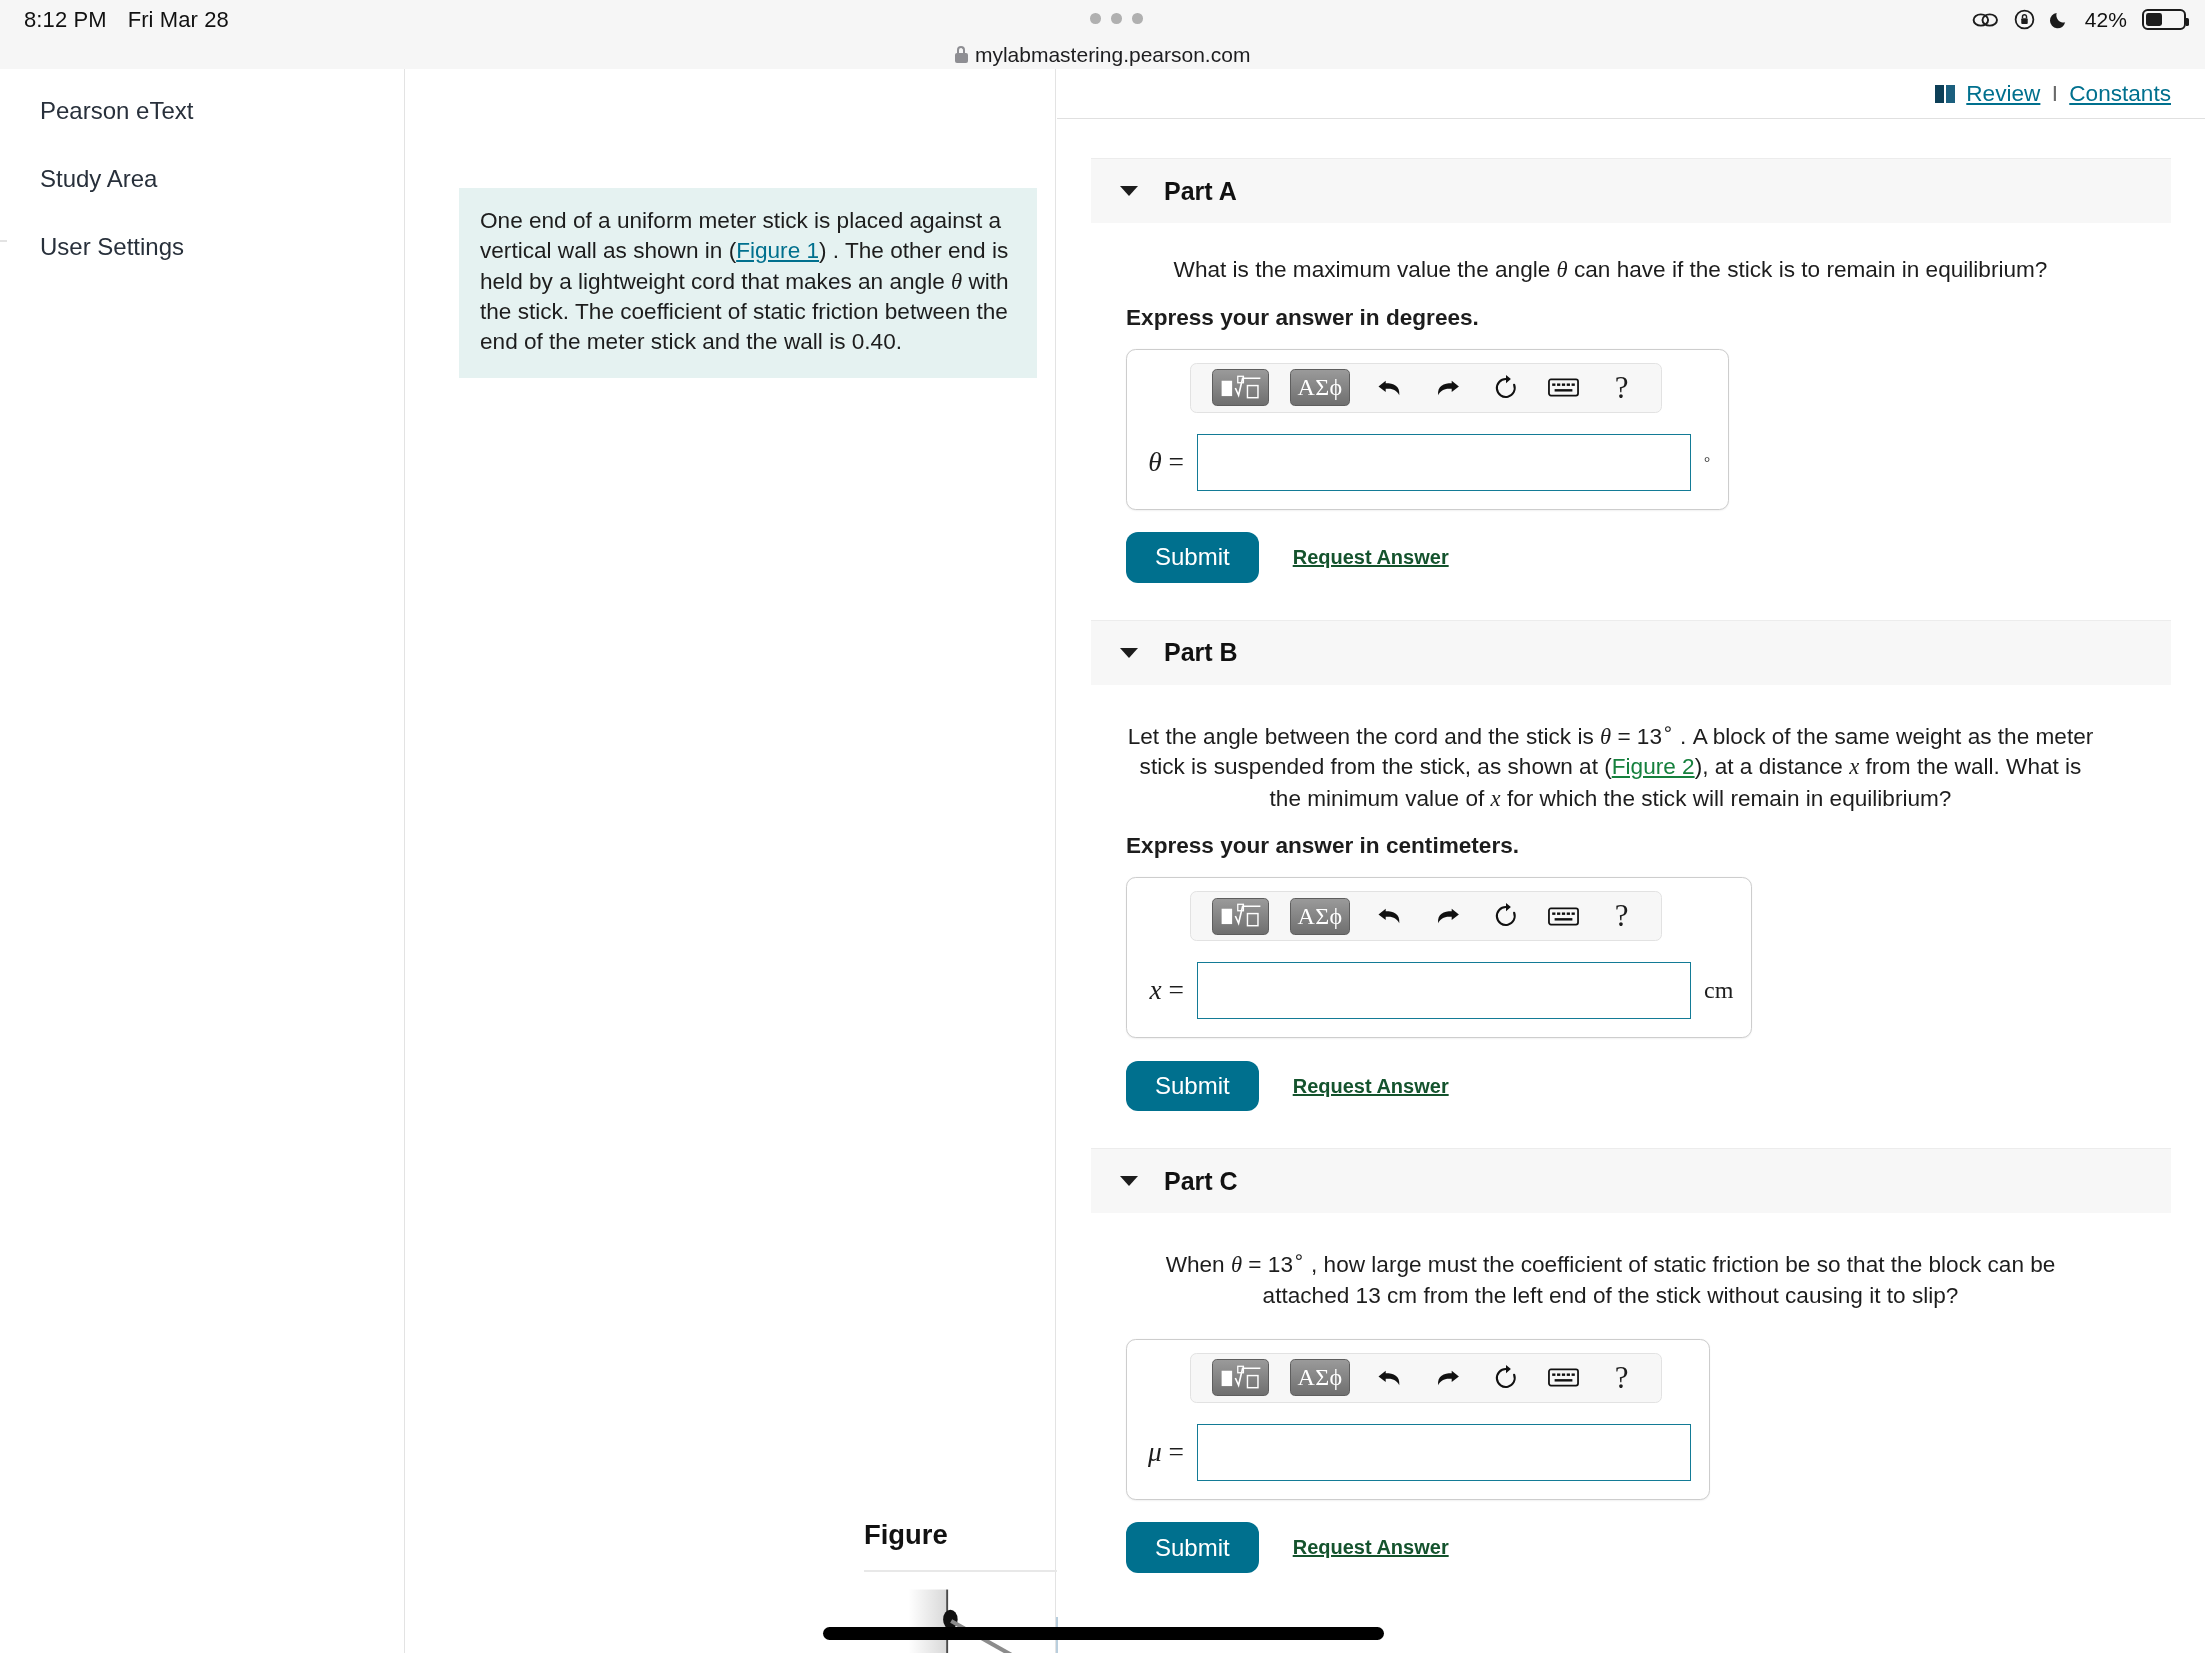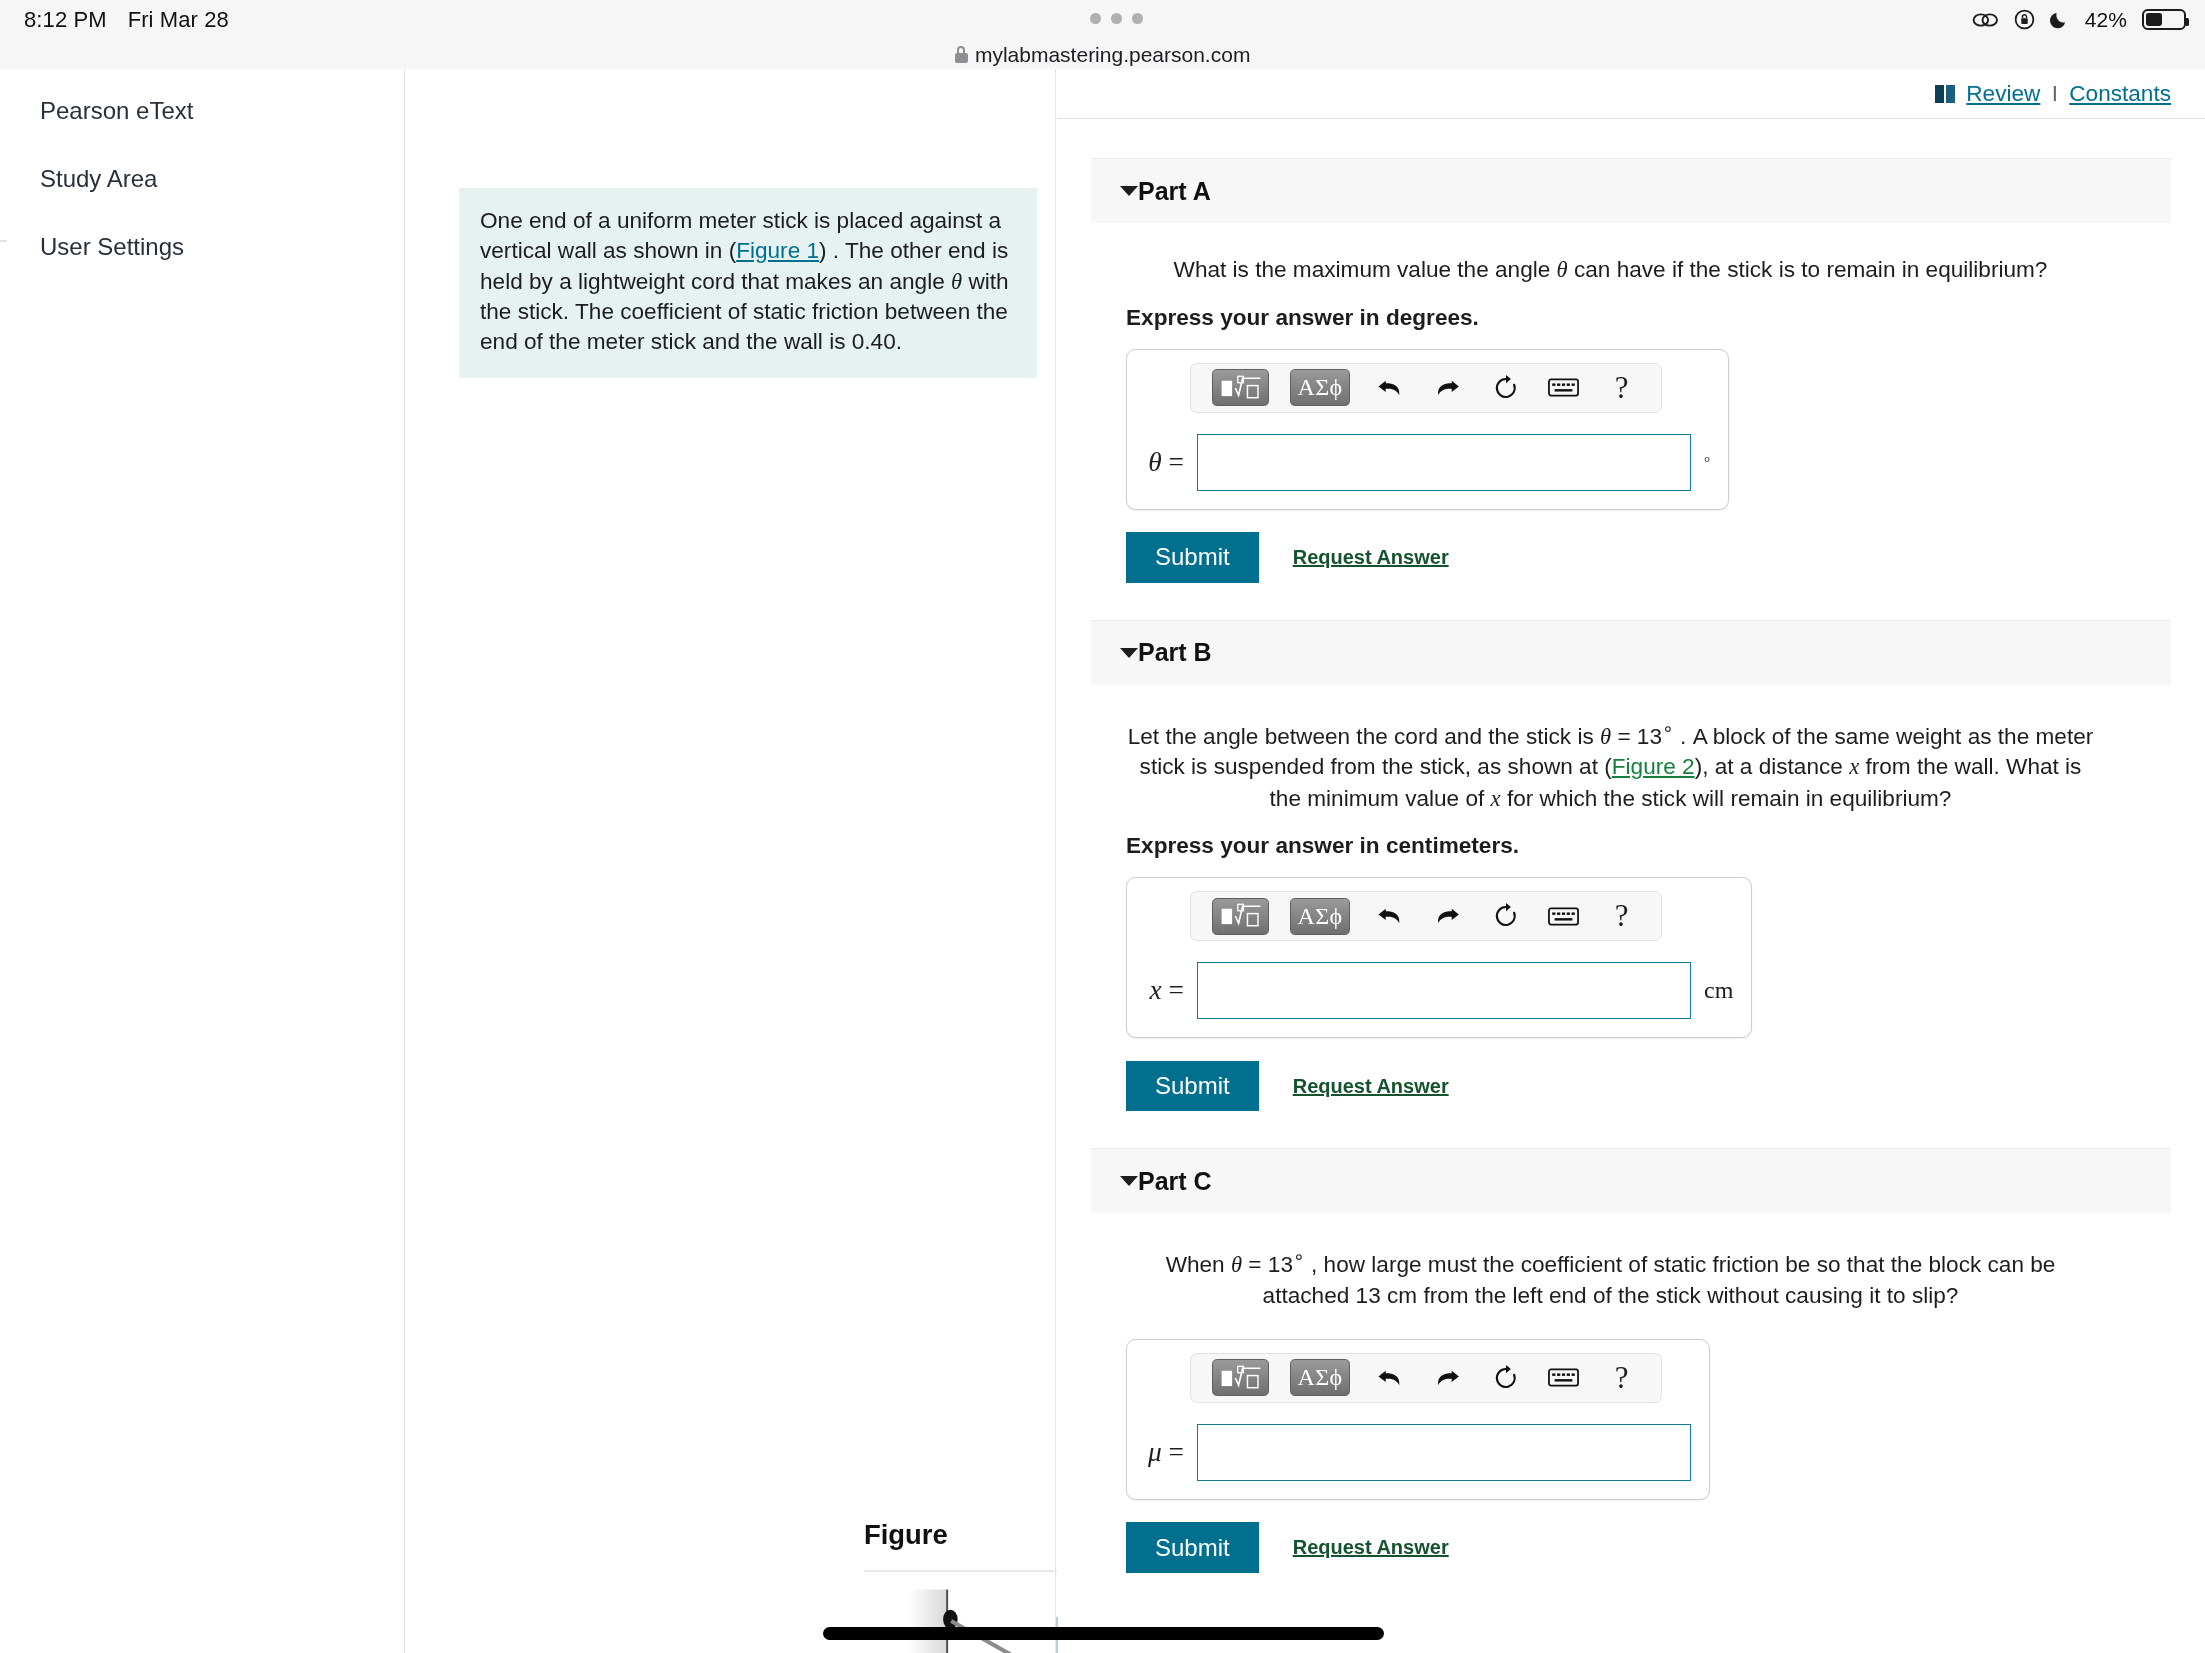--- a/index.html
+++ b/index.html
@@ -112,21 +112,21 @@
   .rc-head .divider { color:#6a6a6a; text-decoration:none; }
   .book-icon { display:flex; gap:2.4px; align-items:center; }
   .book-icon i { display:block; width: 9px; height: 18px; background:#0d3f57; }
   .book-icon i:last-child { background:#1b5f7e; }
 
   .parts { position: absolute; top: 89px; left: 0; width: 1148px; }
 
   .part-head {
     background: #f7f7f7;
     height: 65px; margin: 0 34px;
-    display: flex; align-items: center; 
+    display: flex; align-items: center; gap: 26px;
     padding-left: 29px;
     border-top: 0.8px solid #ececec;
   }
   .caret {
     width: 0; height: 0; border-left: 9px solid transparent; border-right: 9px solid transparent;
     border-top: 10.5px solid #1d1d1d; cursor: pointer;
   }
   .part-title { font-size: 25px; font-weight: bold; color: #111; }
   .part-body { padding: 31px 34px 0 69px; }
   .q-text { font-size: 22.6px; line-height: 1.38; color: #1d1d1d; max-width: 969px; text-align: center; }
@@ -163,21 +163,21 @@
   .ansinput {
     width: 494px; height: 57px; border: 1.6px solid #137b96; background: #fff;
     font-size: 22.6px; padding: 0 9.7px; outline: none;
     font-family: "Liberation Sans", sans-serif;
   }
   .unit { font-size: 24px; font-family: "Liberation Serif", serif; color: #1d1d1d; }
   .unit.deg { font-size: 15.3px; vertical-align: super; }
 
   .actions { display: flex; align-items: center; gap: 34px; margin-top: 22.6px; }
   .btn-submit {
-    background: #00708e; color: #fff; border: none; border-radius: 0;
+    background: #00708e; color: #fff; border: none; border-radius: 12px;
     font-size: 24px; padding: 11.3px 29px; cursor: pointer;
     font-family: "Liberation Sans", sans-serif;
   }
   .link-req { color: #14532d; font-size: 20px; font-weight: bold; text-decoration: underline; cursor: pointer; }
 
   
   .split-divider { position: absolute; top: 1548px; left: 1056px; width: 2.4px; height: 105px; background:#b9cedd; }
   .homebar {
     position: absolute; bottom: 13px; left: 823px; width: 561px; height: 13px;
     background: #000; border-radius: 6.5px;

